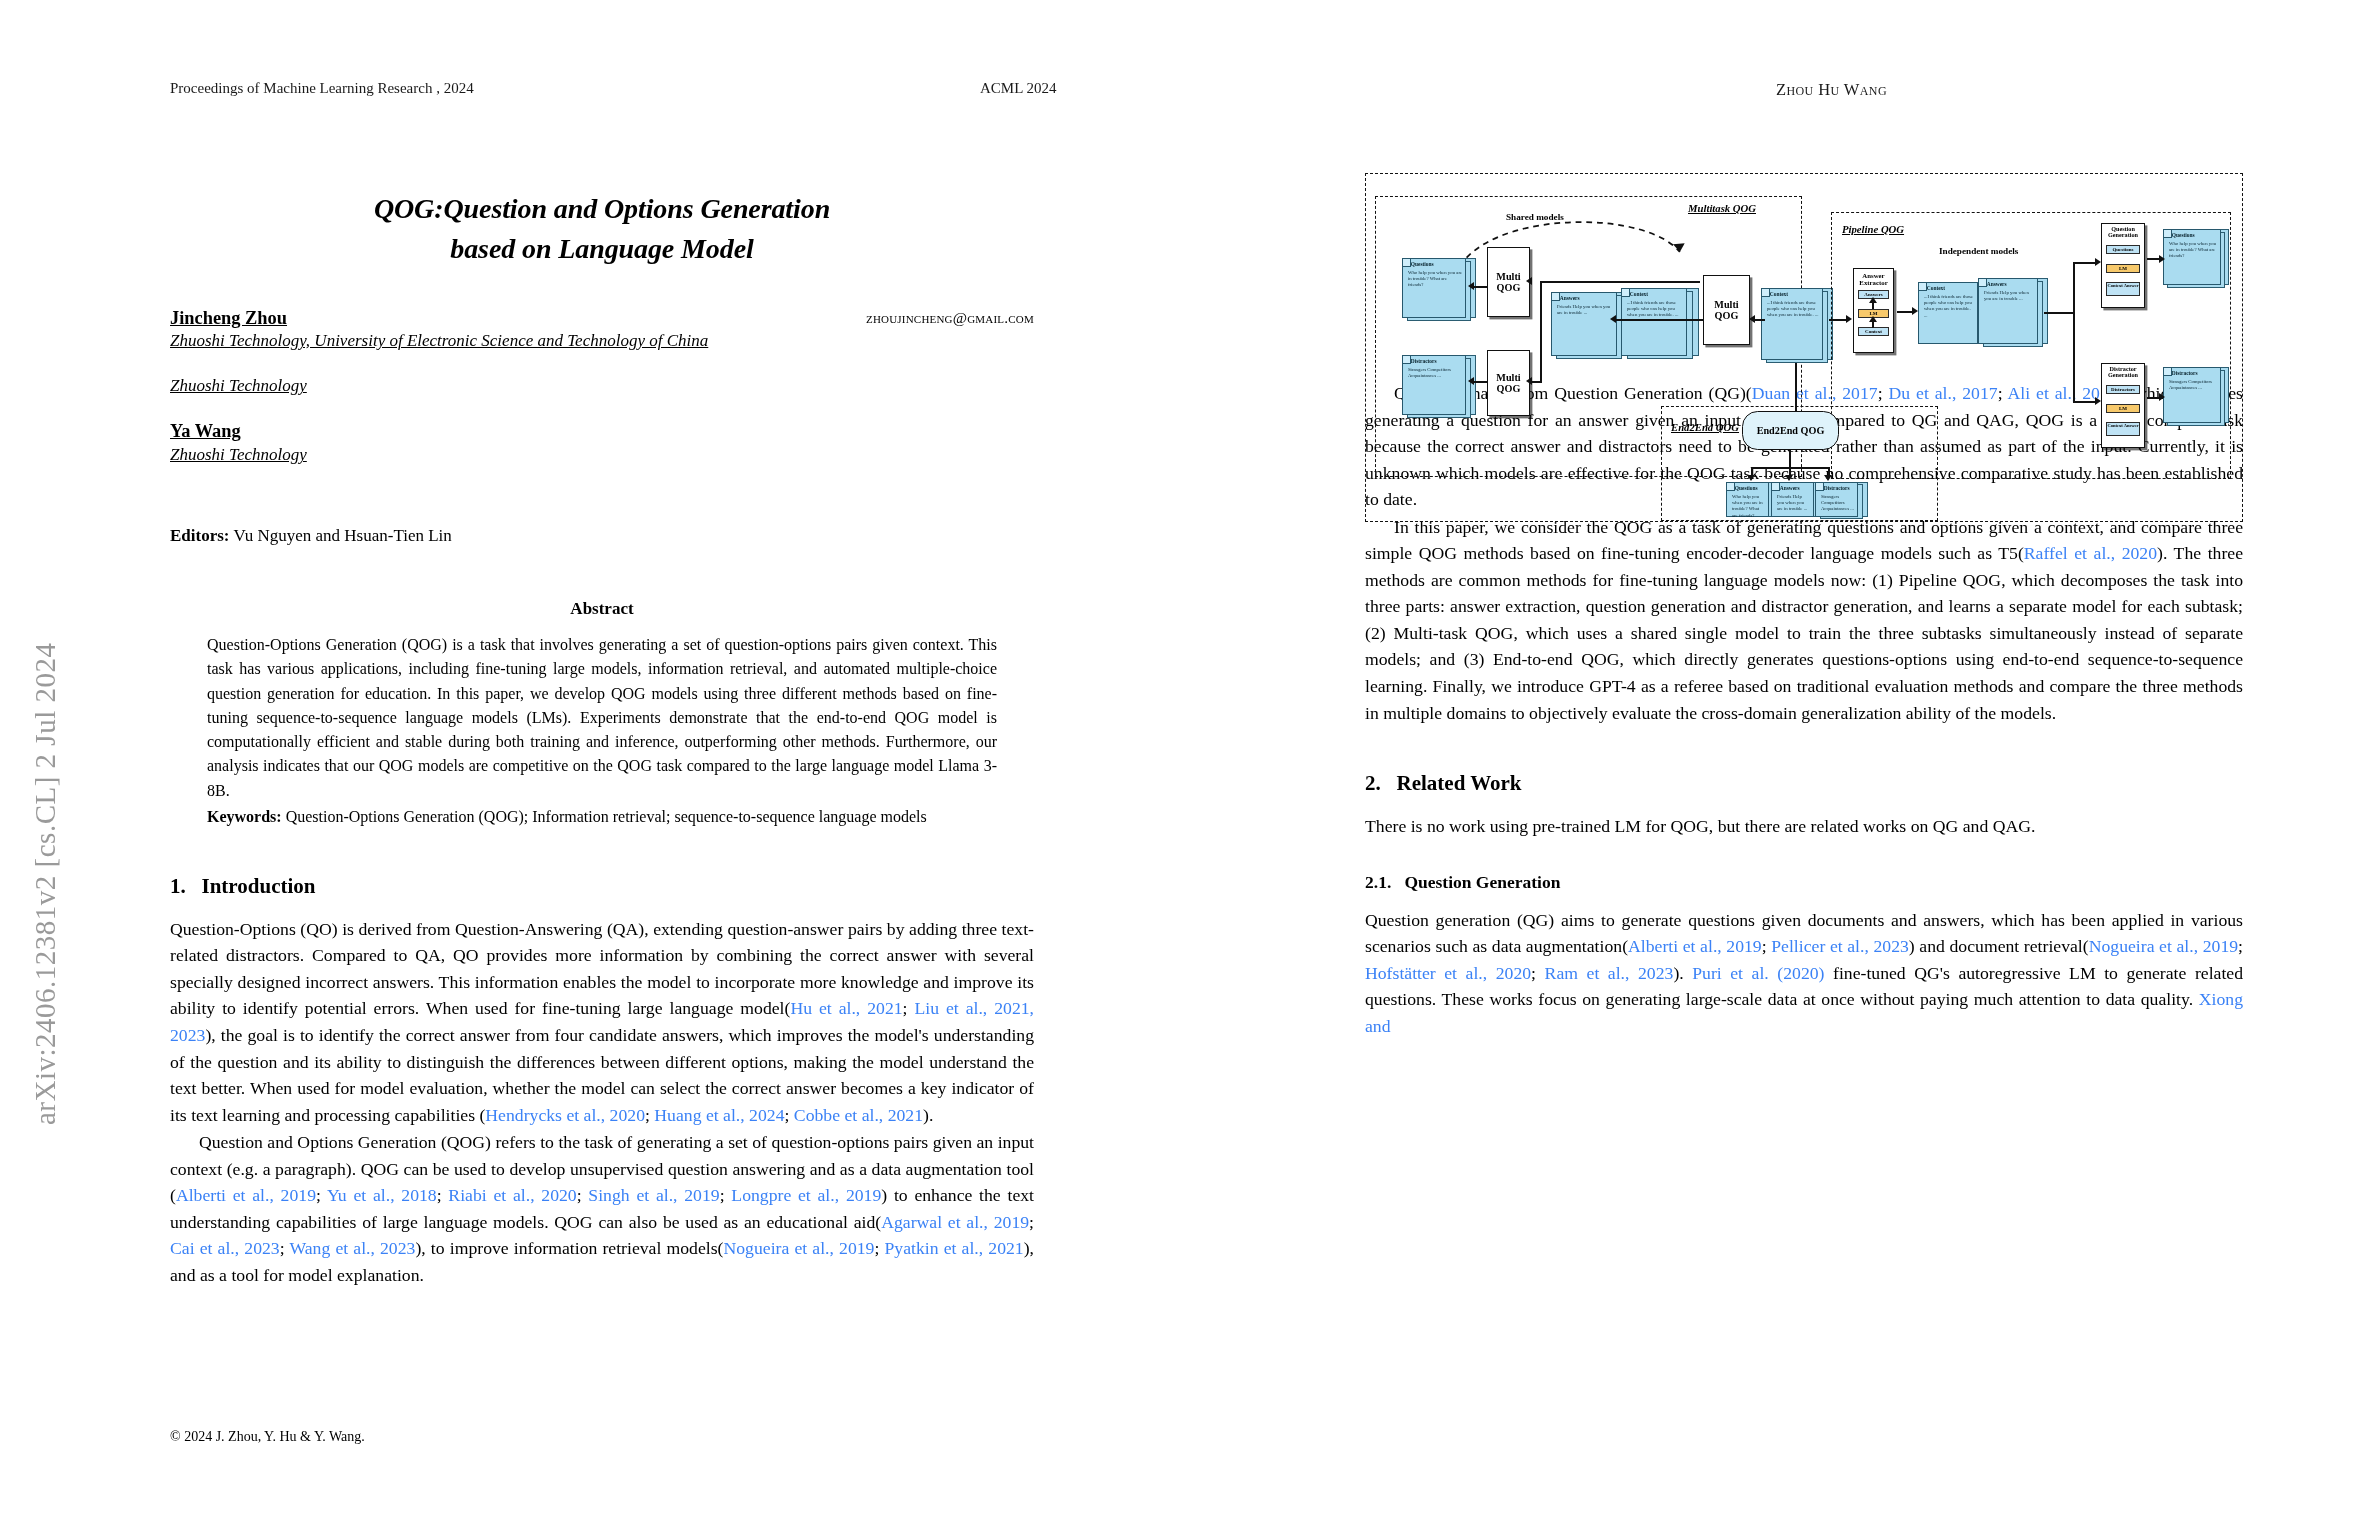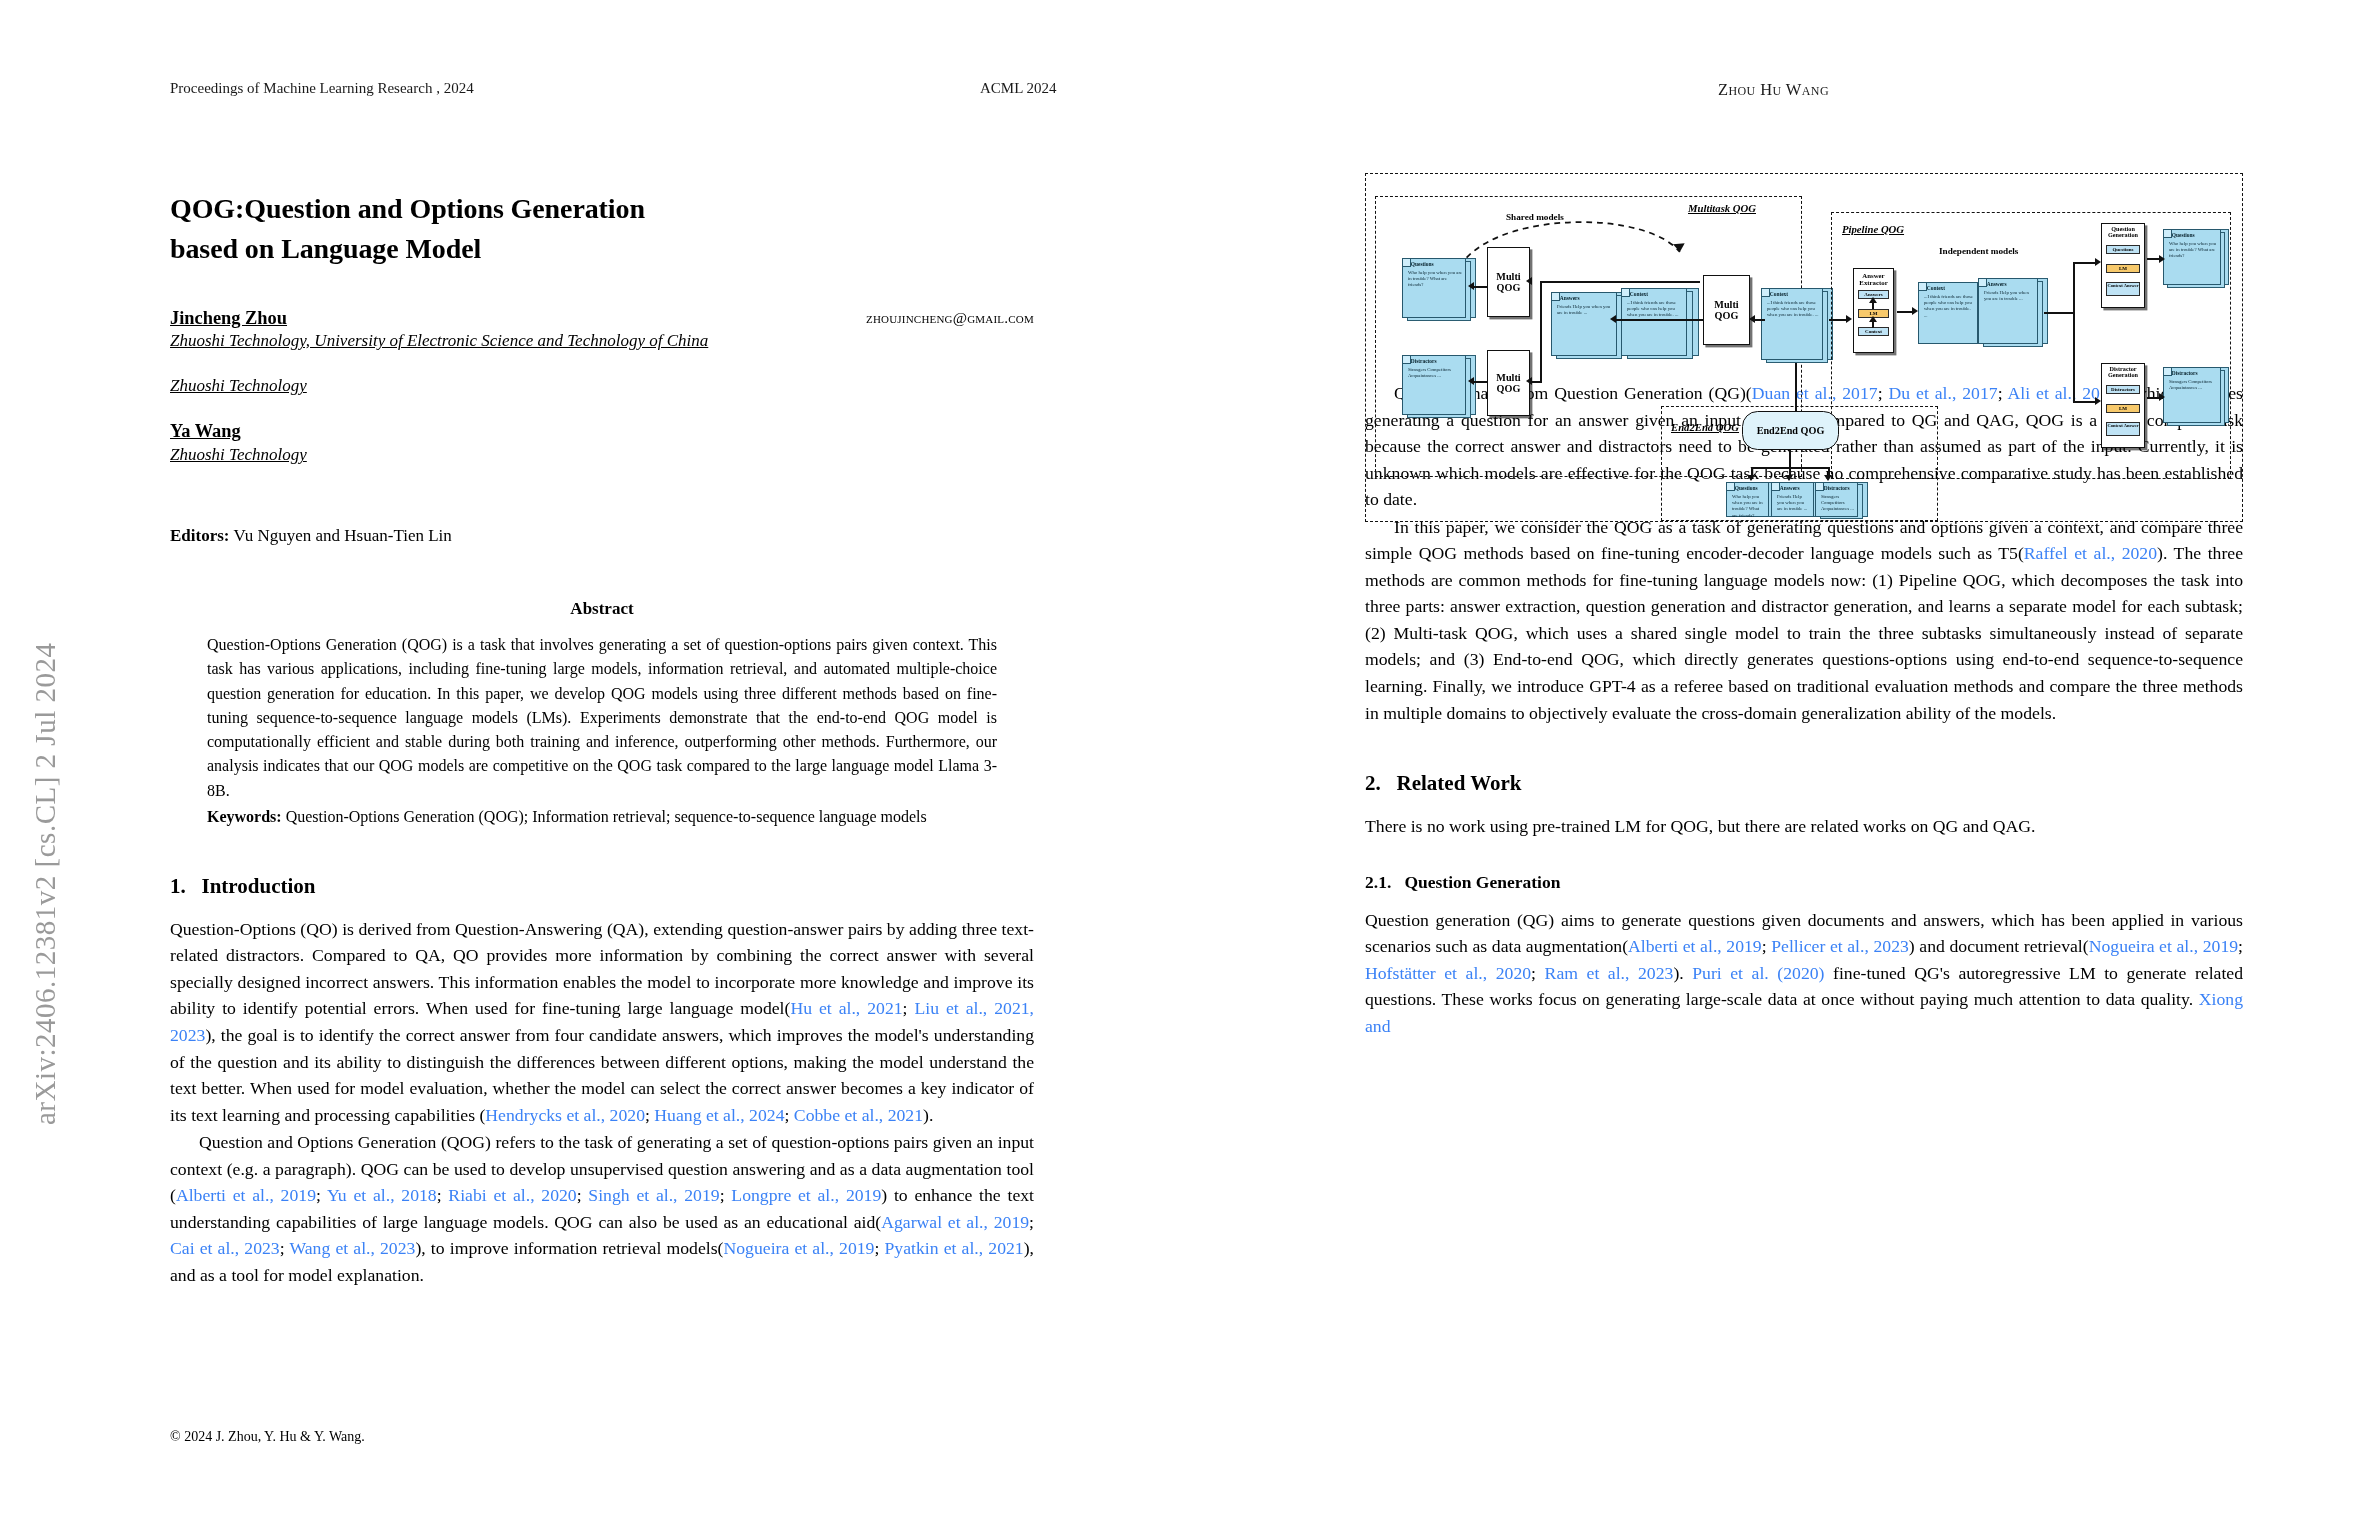--- a/index.html
+++ b/index.html
@@ -25,34 +25,36 @@
     font-size: 29px;
     letter-spacing: 0.5px;
     color: #9a9a9a;
     white-space: nowrap;
   }
 
   
   .runhead { position:absolute; font-size:15px; color:#1a1a1a; white-space:nowrap; }
   #runhead-left  { left:170px; top:80px; }
   #runhead-center{ left:980px; top:80px;text-align:center; }
-  #runhead-right { left:1718px; top:80px; font-variant: small-caps; letter-spacing:0.4px; font-size:16.5px;}
+  #runhead-right { left:1776px; top:80px; font-variant: small-caps; letter-spacing:0.4px; font-size:16.5px;}
 
   
   .col { position:absolute; top:0; }
   #col-left  { left:170px;  width:864px; }
   #col-right { left:1365px; width:878px; }
 
   
   #paper-title {
     margin-top:189px;
+    text-align:center;
     font-weight:bold;
     font-size:28px;
     line-height:1.42;
     letter-spacing:-0.1px;
+    font-style:italic;
   }
   #paper-title .ln { display:block; }
 
   
   .author-block { margin-top:39px; }
   .author-row { position:relative; margin-top:25px;text-decoration:underline; }
   .author-row:first-child { margin-top:0; }
   .author-name { font-weight:bold; font-size:18.4px; }
   .author-email {
     position:absolute; right:0; top:1.9px;

